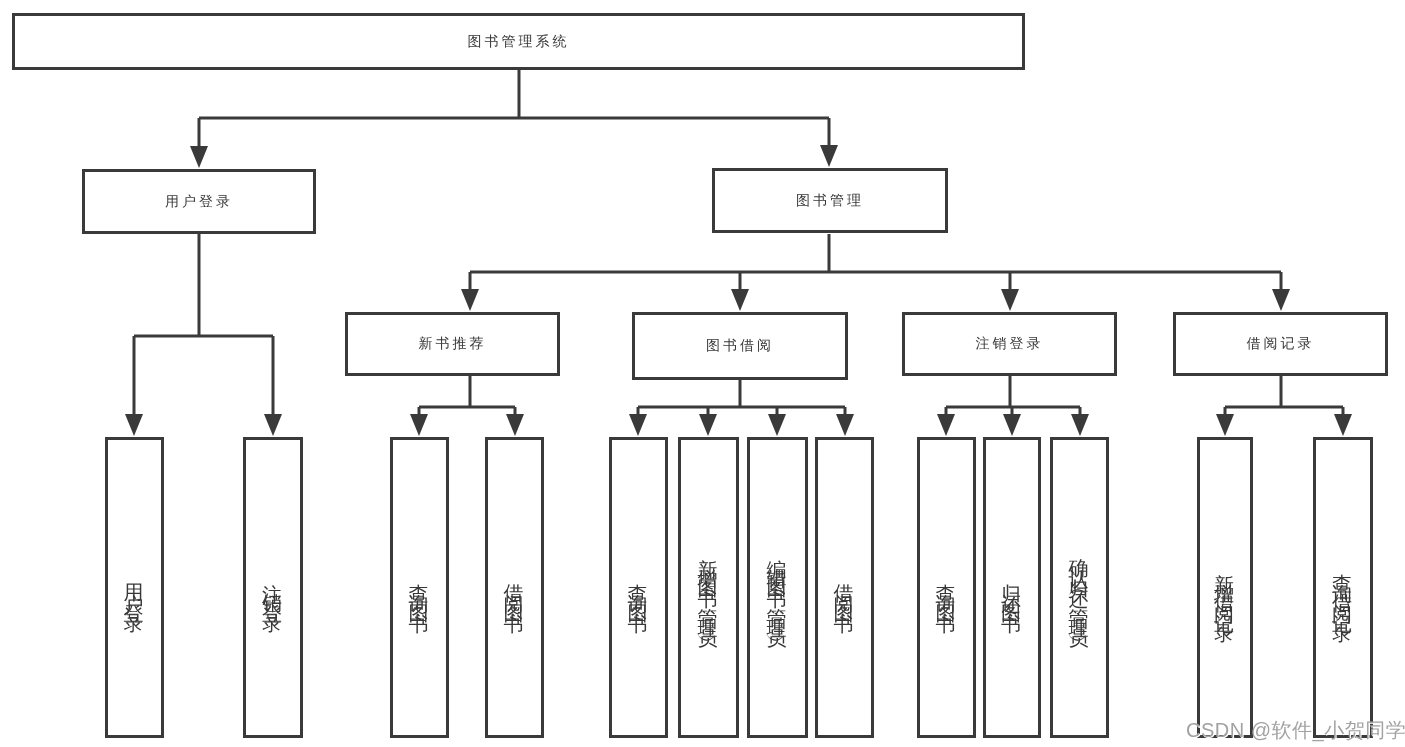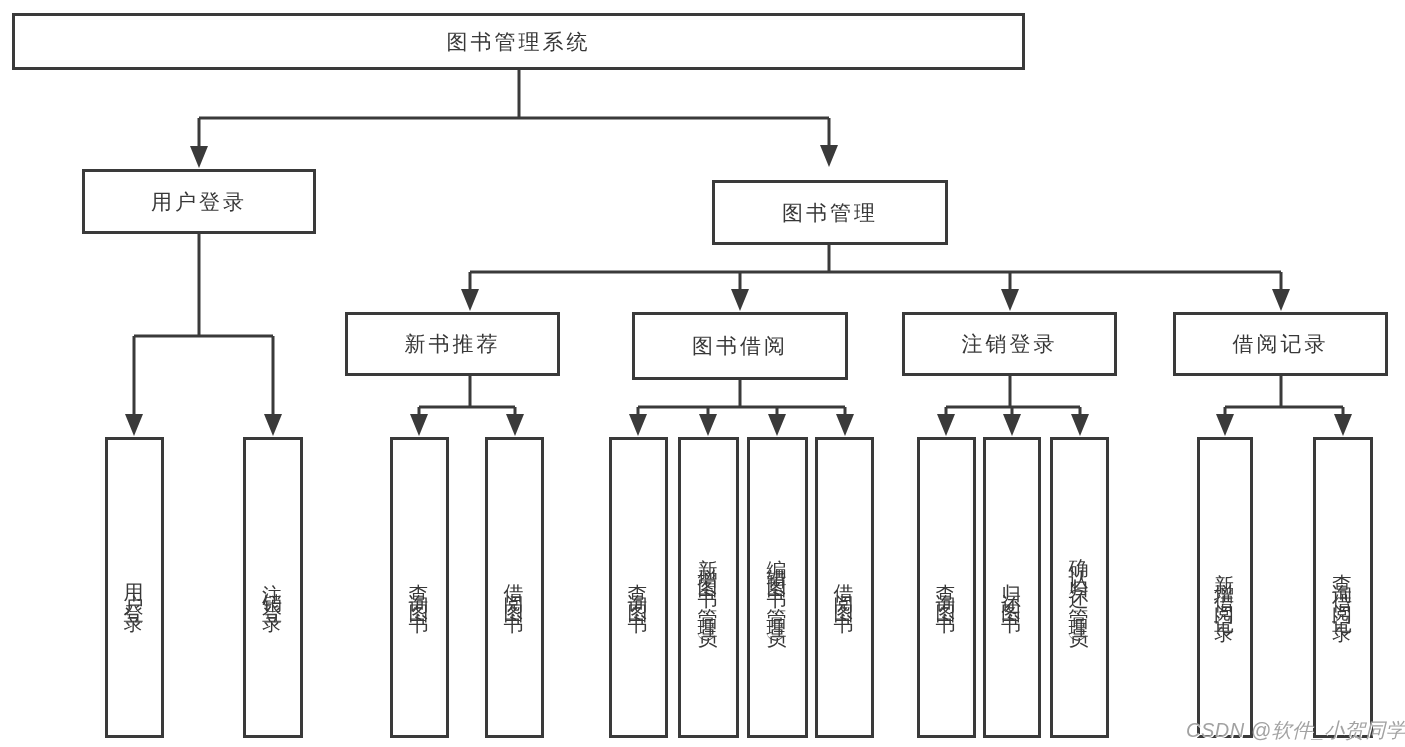--- a/index.html
+++ b/index.html
@@ -16,33 +16,33 @@
   .node {
     position: absolute;
     border: 3px solid #3a3a3a;
     background: #ffffff;
     color: #383838;
     display: flex;
     align-items: center;
     justify-content: center;
     z-index: 2;
   }
-  .hbox { font-size: 21px; letter-spacing: 3px; }
+  .hbox { font-size: 14px; letter-spacing: 3px; }
   .vbox span {
     writing-mode: vertical-rl;
     text-orientation: mixed;
     font-size: 20px;
     letter-spacing: 10px;
     color: #383838;
   }
   
   .n-root          { left: 12px;   top: 13px;  width: 1013px; height: 57px; }
   
   .n-user-login    { left: 82px;   top: 169px; width: 234px; height: 65px; }
-  .n-book-mgmt     { left: 712px;  top: 180px; width: 236px; height: 65px; }
+  .n-book-mgmt     { left: 712px;  top: 168px; width: 236px; height: 65px; }
   
   .n-new-book-rec  { left: 345px;  top: 312px; width: 215px; height: 64px; }
   .n-book-borrow   { left: 632px;  top: 312px; width: 216px; height: 68px; }
   .n-cur-borrow    { left: 902px;  top: 312px; width: 215px; height: 64px; }
   .n-borrow-rec    { left: 1173px; top: 312px; width: 215px; height: 64px; }
   
   .leaf            { top: 437px; height: 301px; }
   .n-ul1 { left: 105px;  width: 59px; }
   .n-ul2 { left: 243px;  width: 60px; }
   .n-nb1 { left: 390px;  width: 59px; }
@@ -59,21 +59,20 @@
   .watermark {
     position: absolute;
     left: 1186px;
     top: 717px;
     font-size: 20px;
     letter-spacing: 0.5px;
     color: #a2a2a2;
     text-shadow: 1px 1px 0 #ffffff;
     z-index: 5;
     white-space: nowrap;
-    font-style: italic;
   }
 </style>
 </head>
 <body>
 
 <div id="canvas">
 
   <svg id="wires" width="1405" height="747" viewBox="0 0 1405 747" fill="none" stroke="#3a3a3a" stroke-width="3">
 
     <g>

